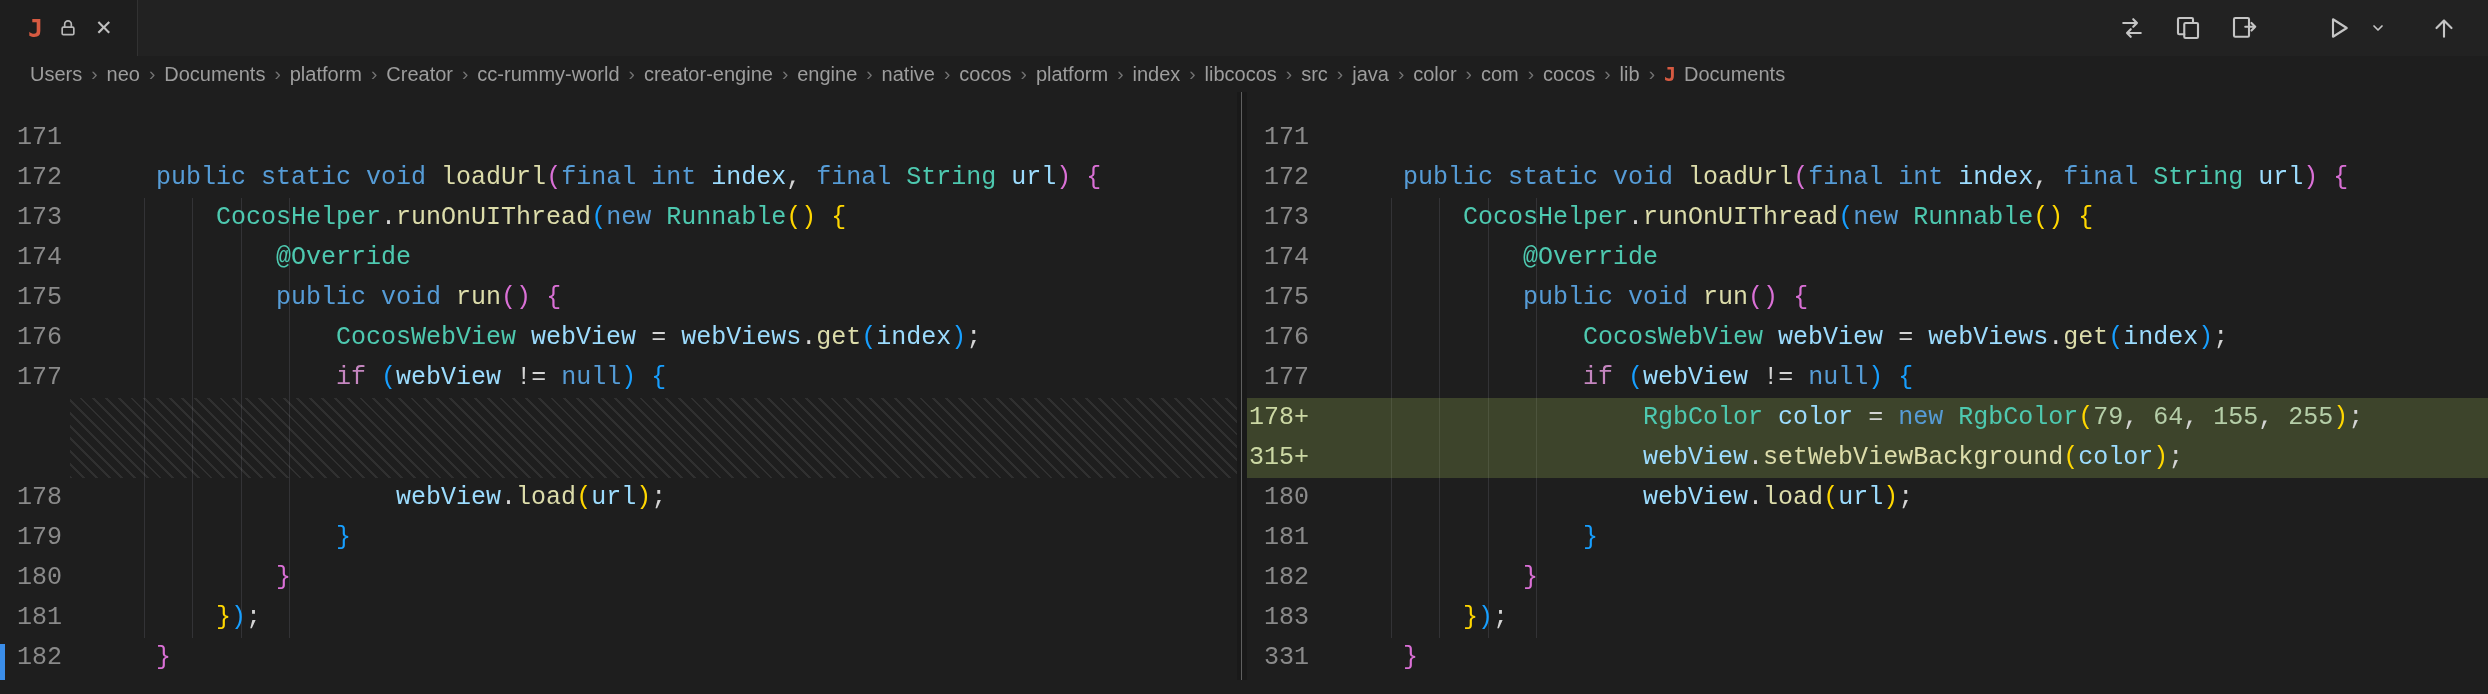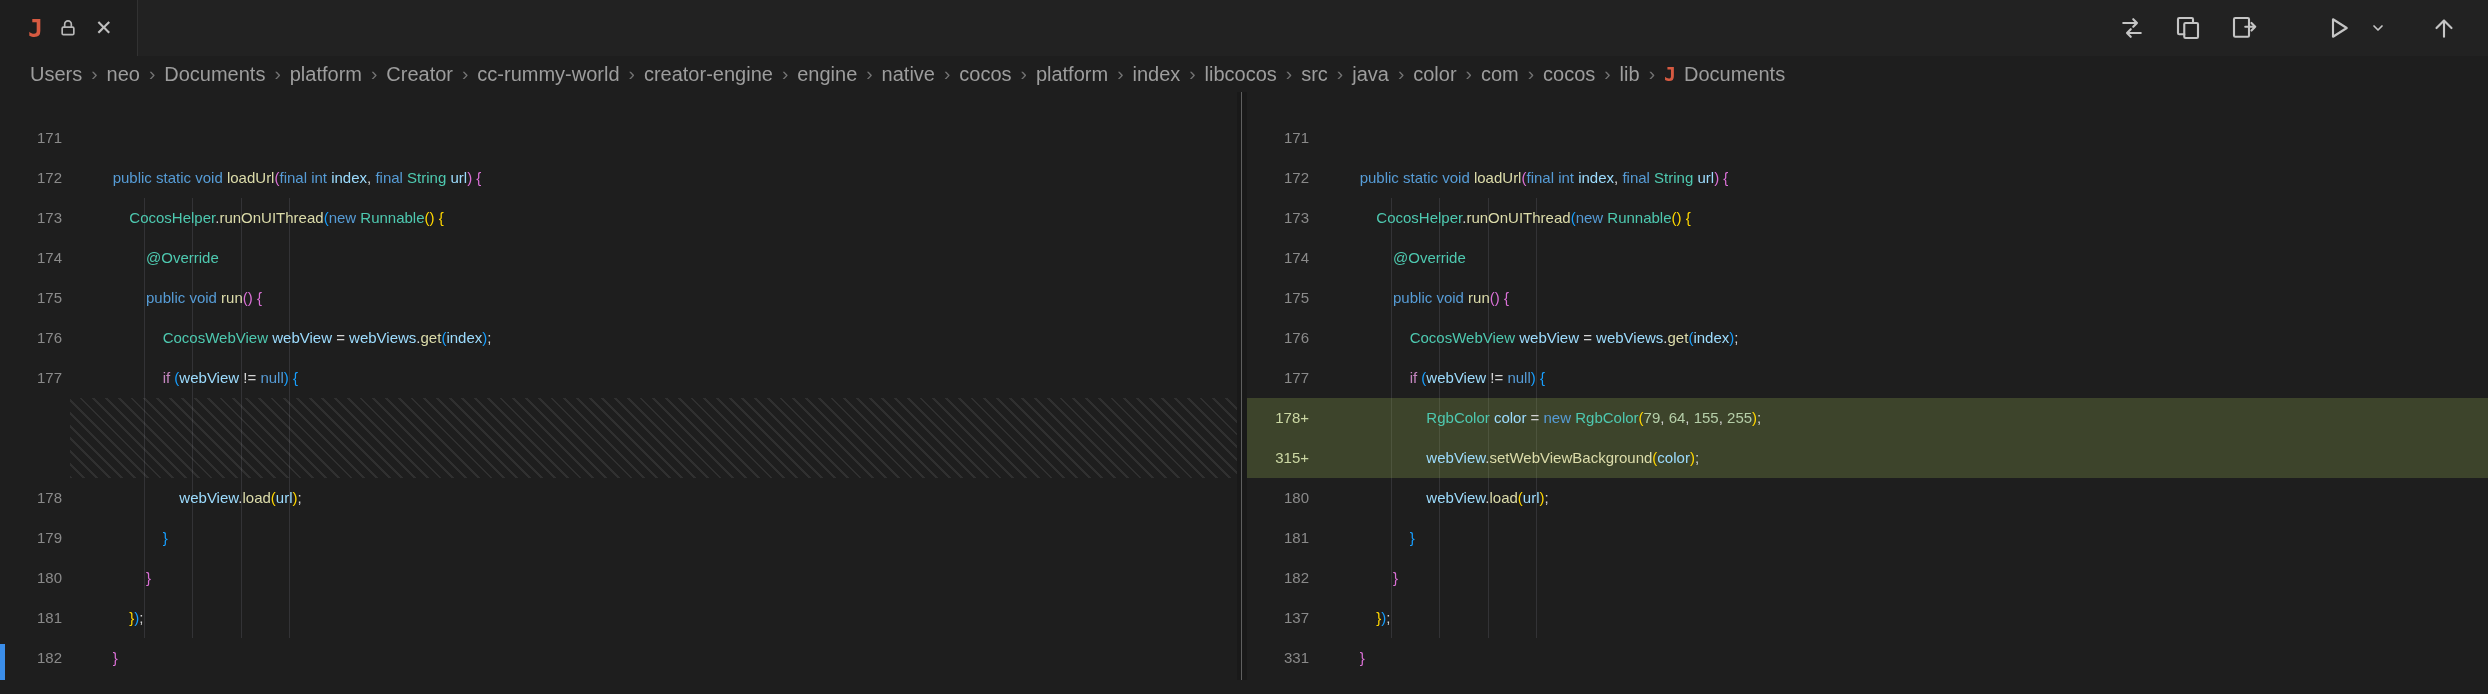--- a/index.html
+++ b/index.html
@@ -42,21 +42,21 @@
   
   .editor { display:flex; height:588px; position:relative; }
   .pane { position:relative; overflow:hidden; background:#1e1e1e; }
   .pane.left { width:1237px; flex:0 0 1237px; }
   .pane.right { flex:1; }
   .divider { width:10px; background:#191919; flex:0 0 10px; display:flex; cursor:col-resize; }
   .sash { width:1px; background:#5f5f5f; margin-left:4px; height:100%; }
 
   .lines { padding-top:26px; position:relative; z-index:1; }
   .row { display:flex; height:40px; line-height:40px;
-         font-family:Liberation Sans, sans-serif; font-size:15px; }
+         font-family:Liberation Mono, monospace; font-size:25px; }
   .ln { width:70px; flex:0 0 70px; text-align:right; padding-right:8px;
         color:#8a8a8a; background:#1e1e1e; }
   .code { white-space:pre; flex:1; padding-left:26px; }
   .row.added { background:rgba(155,185,85,0.25); }
   .row.added .ln { background:transparent; color:#ccd8a4; }
   .row.spacer { height:80px; }
   .row.spacer .code { background:repeating-linear-gradient(45deg,
                         rgba(205,205,205,0.10) 0 2px, transparent 2px 9px); }
 
   .guide { position:absolute; width:1px; top:106px; height:440px; background:#333336; z-index:0; }
@@ -271,21 +271,21 @@
           </div>
           <div class="row">
             <span class="ln">181</span>
             <span class="code"><span style="color: rgb(212, 212, 212);">                </span><span style="color: rgb(23, 159, 255);">}</span></span>
           </div>
           <div class="row">
             <span class="ln">182</span>
             <span class="code"><span style="color: rgb(212, 212, 212);">            </span><span style="color: rgb(218, 112, 214);">}</span></span>
           </div>
           <div class="row">
-            <span class="ln">137</span>
+            <span class="ln">183</span>
             <span class="code"><span style="color: rgb(212, 212, 212);">        </span><span style="color: rgb(255, 215, 0);">}</span><span style="color: rgb(23, 159, 255);">)</span><span style="color: rgb(212, 212, 212);">;</span></span>
           </div>
           <div class="row">
             <span class="ln">331</span>
             <span class="code"><span style="color: rgb(212, 212, 212);">    </span><span style="color: rgb(218, 112, 214);">}</span></span>
           </div>
         </div>
     <div class="guide" style="left: 144px;"></div>
         <div class="guide" style="left: 192px;"></div>
         <div class="guide" style="left: 241px;"></div>

